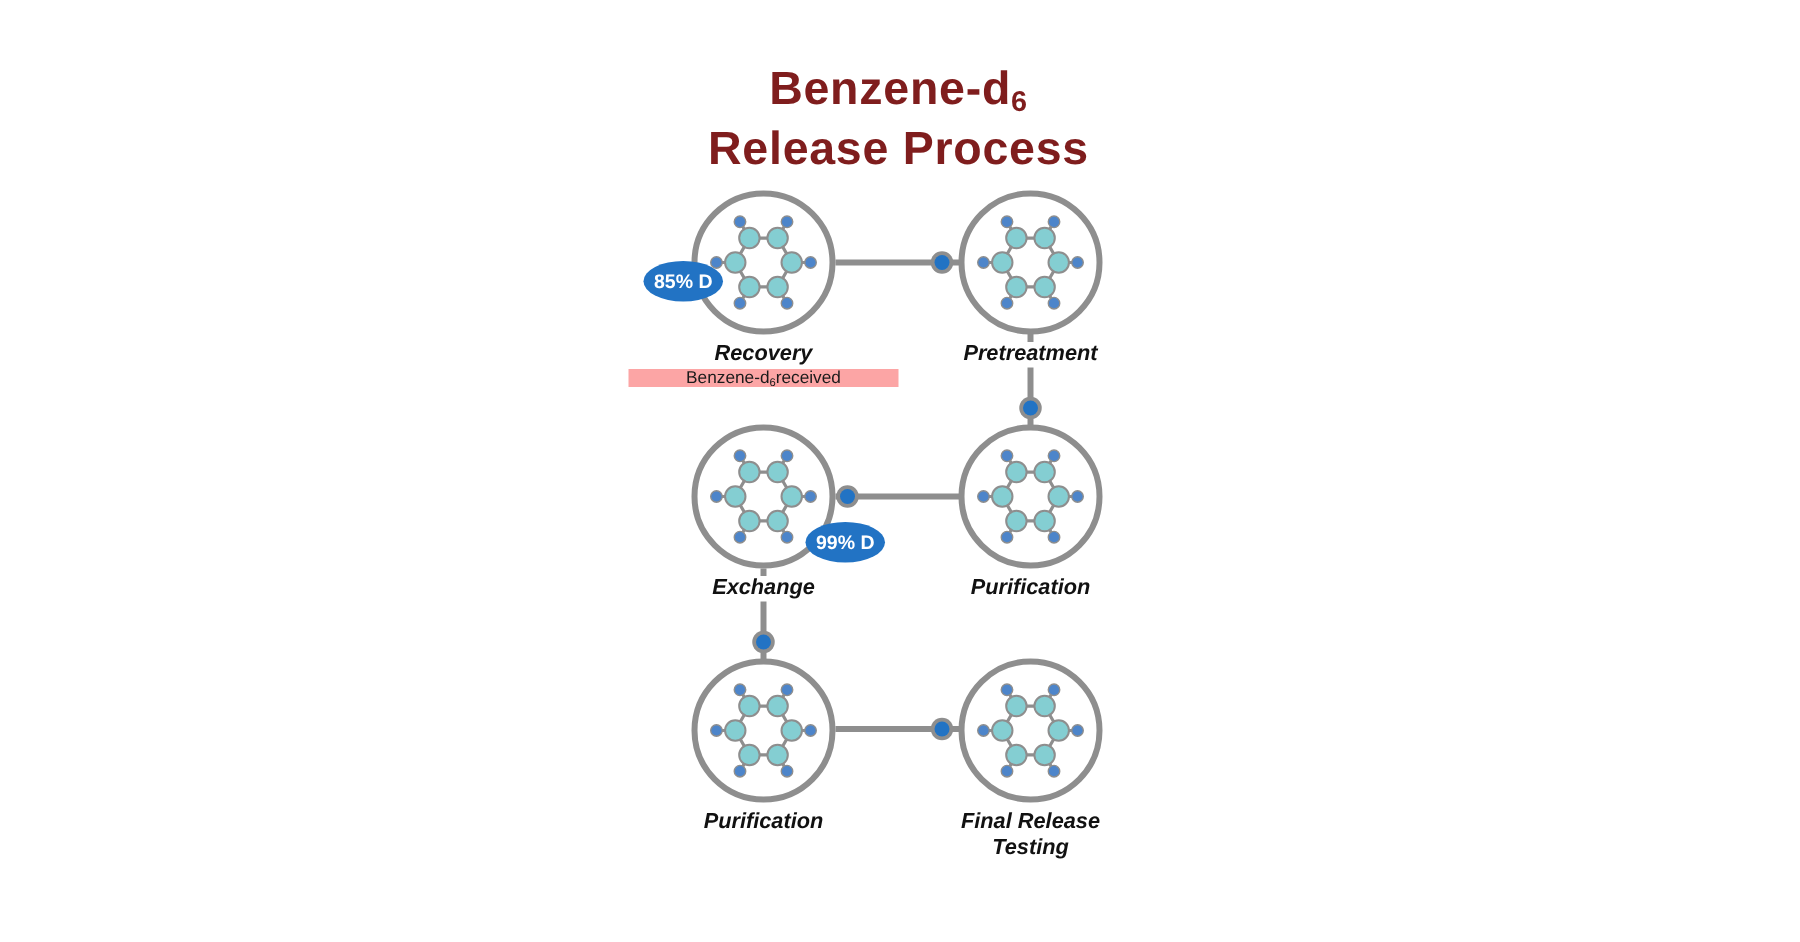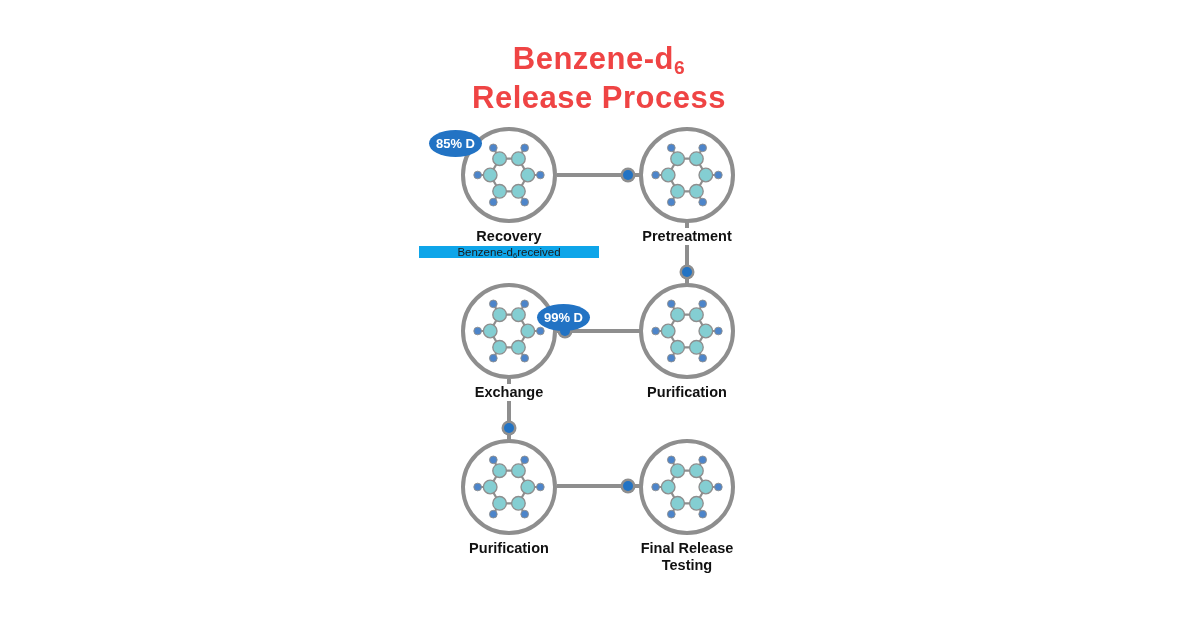--- a/index.html
+++ b/index.html
@@ -13,21 +13,21 @@
     background: #ffffff;
     overflow: hidden;
   }
 
   
   .title {
     position: absolute;
     left: 0; right: 2px;
     top: 41px;
     text-align: center;
-    color: #ef4444;
+    color: #7f1d1d;
     font-weight: bold;
     font-size: 31px;
     line-height: 35px;
     letter-spacing: 0.5px;
   }
   .title sub {
     font-size: 0.62em;
     vertical-align: baseline;
     position: relative;
     top: 0.28em;
@@ -59,30 +59,31 @@
     position: absolute;
     left: -32px;
     top: 101px;
     width: 160px;
     text-align: center;
     font-weight: bold;
     font-size: 14.5px;
     line-height: 17px;
     color: #111111;
     background: #ffffff;
+    font-style: italic;
   }
   .node-subtitle {
     position: absolute;
     left: -42px;
     top: 119px;
     width: 180px;
     text-align: center;
     font-size: 11.5px;
     color: #1a1a1a;
-    background: #0ea5e9;
+    background: #fca5a5;
   }
   .node-subtitle sub {
     font-size: 0.65em;
     vertical-align: baseline;
     position: relative;
     top: 0.25em;
   }
 
   
   .badge {
@@ -91,20 +92,21 @@
     height: 27px;
     border-radius: 50%;
     background: #2273c4;
     color: #ffffff;
     font-weight: bold;
     font-size: 13px;
     display: flex;
     align-items: center;
     justify-content: center;
     z-index: 3;
+    margin-top: 44px;
   }
   .badge-85 { left: 429px; top: 130px; }
   .badge-99 { left: 537px; top: 304px; }
 </style>
 </head>
 <body>
 
 <div class="canvas">
 
   <div class="title">

